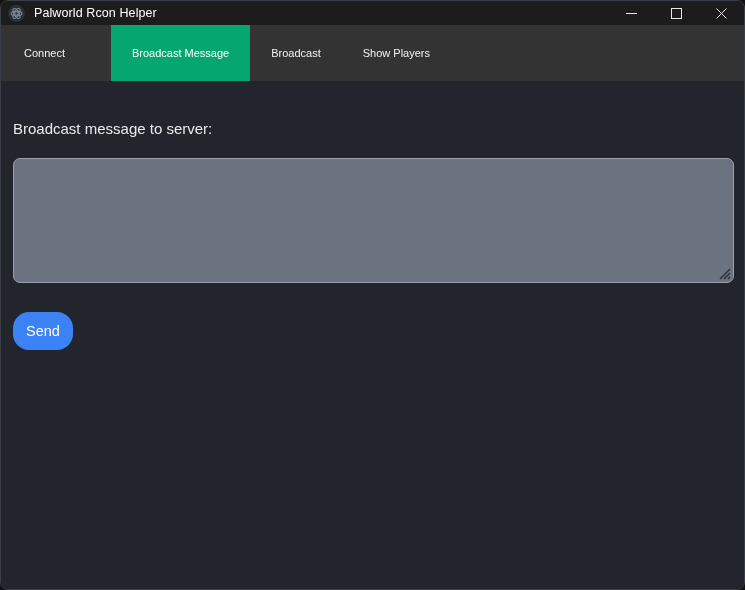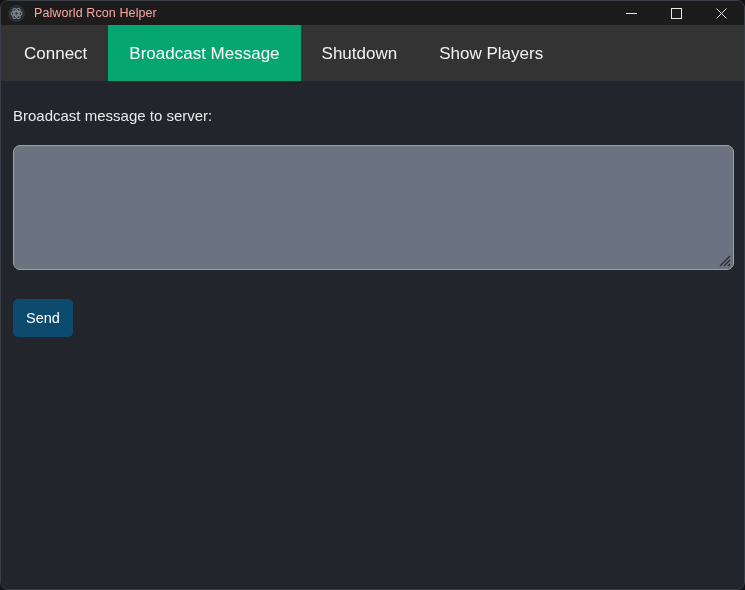--- a/index.html
+++ b/index.html
@@ -44,21 +44,21 @@
     flex: 0 0 17px;
     border-radius: 50%;
     background: #2b2f36;
     display: flex;
     align-items: center;
     justify-content: center;
     margin-right: 9px;
   }
   .app-icon svg { display: block; }
   .title-text {
-    color: #fca5a5;
+    color: #ffffff;
     font-size: 12.5px;
     letter-spacing: 0.1px;
     white-space: nowrap;
   }
   .win-controls {
     position: absolute;
     top: 0;
     right: 0;
     height: 24px;
     display: flex;
@@ -80,39 +80,41 @@
     background: #333333;
     display: flex;
     align-items: stretch;
     padding-left: 2px;
   }
   .tab {
     display: flex;
     align-items: center;
     padding: 0 21px;
     color: #f2f2f2;
-    font-size: 17px;
+    font-size: 11px;
     white-space: nowrap;
     cursor: default;
     background: transparent;
     border: none;
     font-family: inherit;
     line-height: 1;
   }
   .tab.active {
     background: #06a671;
     color: #ffffff;
+    margin-left: 25px;
   }
 
   
   .content {
     flex: 1 1 auto;
     background: #22252b;
     padding: 0 12px;
     position: relative;
+    margin-top: 13px;
   }
   .field-label {
     color: #eaeaea;
     font-size: 15px;
     margin-top: 26px;
     margin-bottom: 0;
     line-height: 1.2;
   }
   .msg-input {
     display: block;
@@ -139,24 +141,24 @@
     bottom: 3px;
     width: 13px;
     height: 13px;
     pointer-events: none;
   }
   .send-btn {
     display: block;
     margin-top: 25px;
     width: 60px;
     height: 38px;
-    background: #0c4a6e;
+    background: #3b82f6;
     color: #ffffff;
     border: none;
-    border-radius: 5px;
+    border-radius: 16px;
     font-family: inherit;
     font-size: 14.5px;
     cursor: default;
     padding: 0;
   }
 </style>
 </head>
 <body>
 
 <div class="window">
@@ -187,21 +189,21 @@
         <svg width="11" height="11" viewBox="0 0 11 11">
           <path d="M0.5 0.5 L10.5 10.5 M10.5 0.5 L0.5 10.5" stroke="#e8e8e8" stroke-width="1"></path>
         </svg>
       </div>
     </div>
   </div>
 
   <div class="tabstrip">
     <button class="tab">Connect</button>
     <button class="tab active">Broadcast Message</button>
-    <button class="tab">Shutdown</button>
+    <button class="tab">Broadcast</button>
     <button class="tab">Show Players</button>
   </div>
 
   <div class="content">
 
     <div class="field-label">Broadcast message to server:</div>
 
     <div class="textarea-wrap">
       <textarea class="msg-input" placeholder="" style=""></textarea>
       <svg class="resize-grip" viewBox="0 0 13 13">

